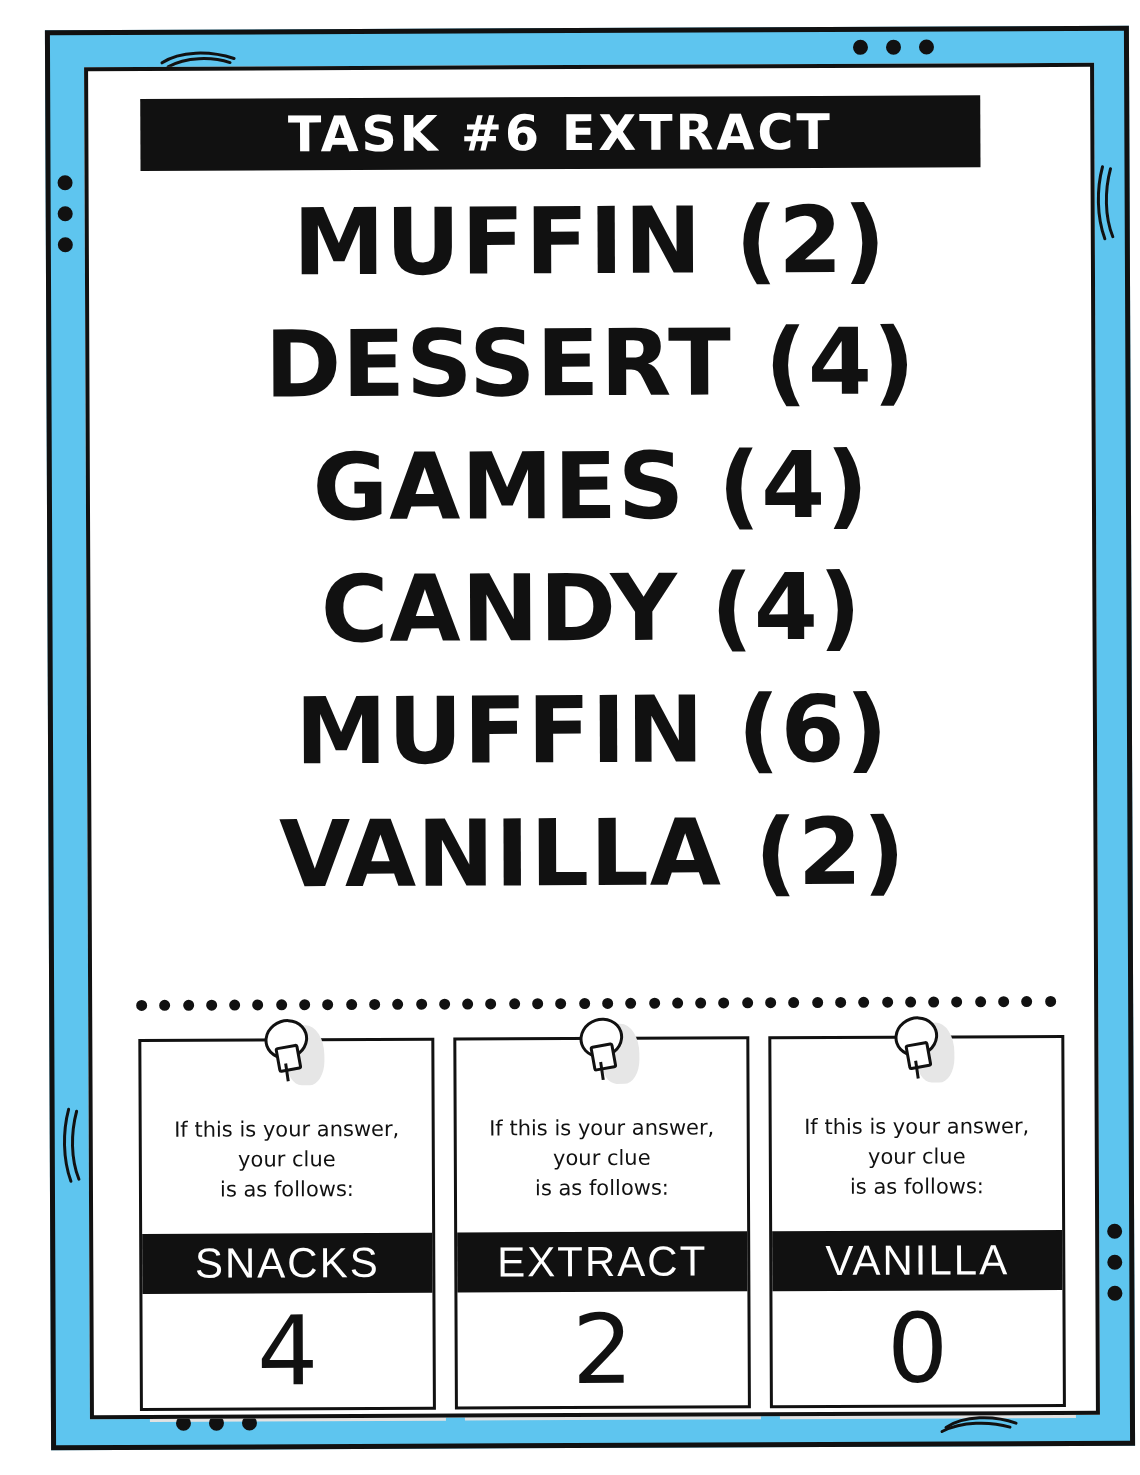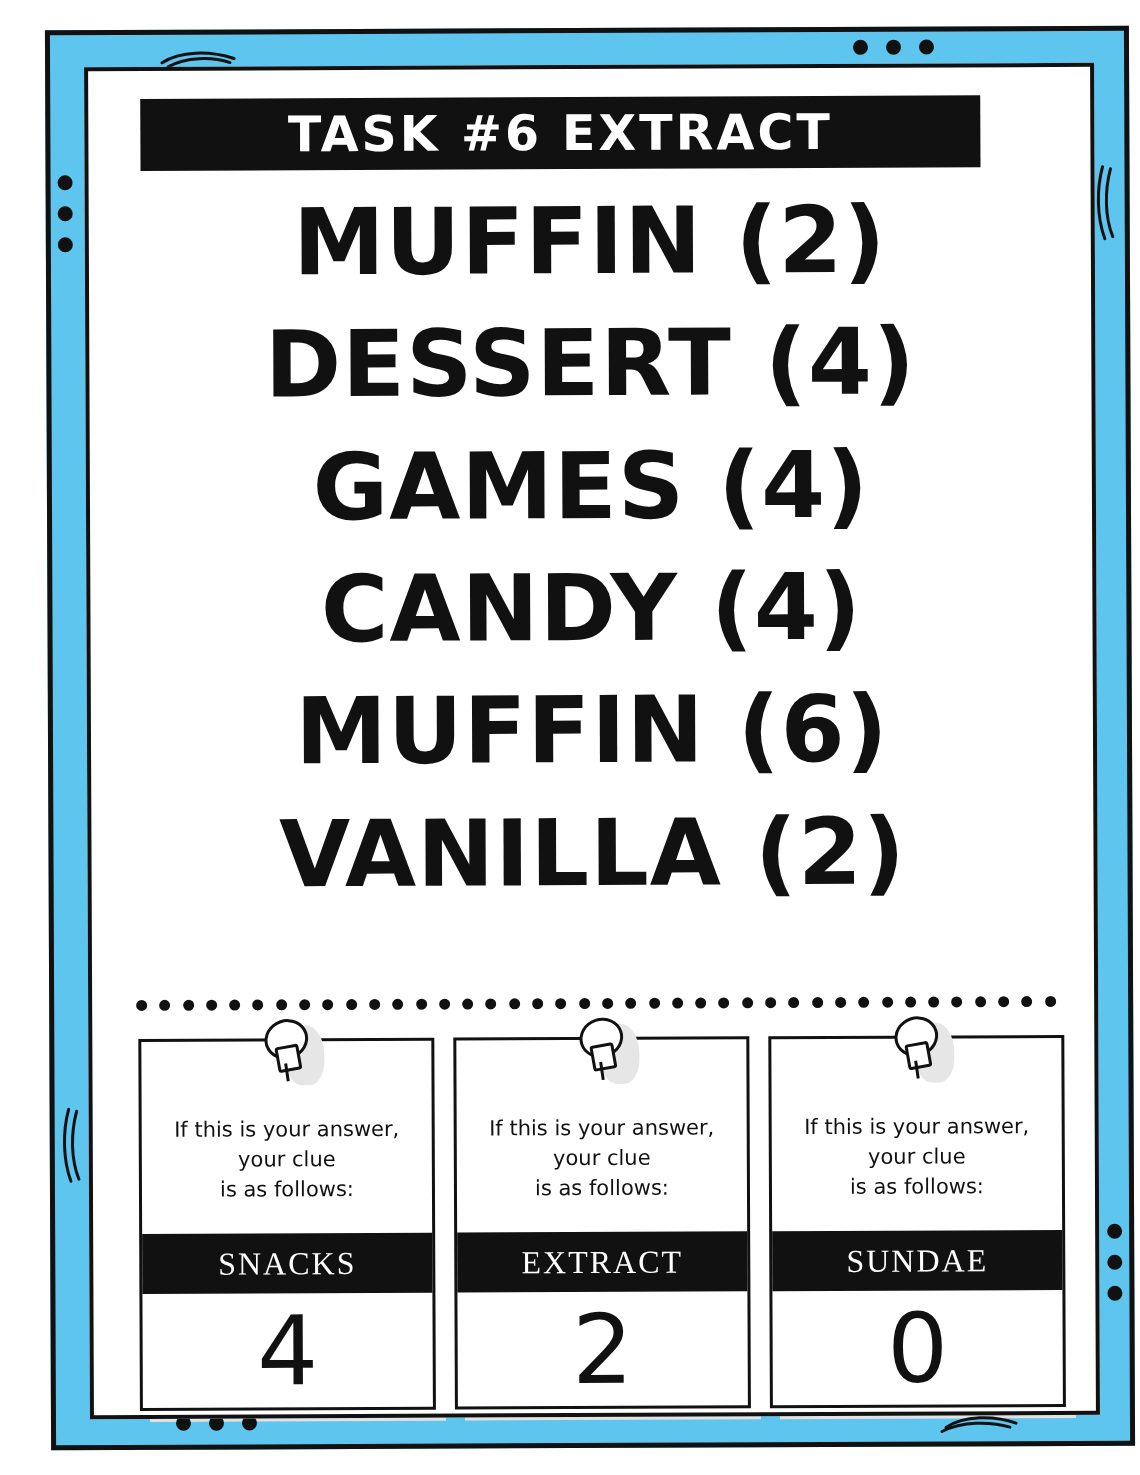--- a/index.html
+++ b/index.html
@@ -209,22 +209,22 @@
     top: 192px;
     width: 100%;
     height: 60px;
     background: #111111;
     display: flex;
     align-items: center;
     justify-content: center;
   }
   .card-label span {
     color: #ffffff;
-    font-family: Liberation Serif, serif;
-    font-size: 32px;
+    font-family: Liberation Sans, sans-serif;
+    font-size: 42px;
     letter-spacing: 2px;
     white-space: nowrap;
   }
 
   .card-number {
     position: absolute;
     left: 0;
     top: 252px;
     width: 100%;
     height: 116px;
@@ -438,21 +438,21 @@
             <div class="pin-head"></div>
             <div class="pin-body"></div>
             <div class="pin-needle"></div>
           </div>
           <div class="card-note">
             <div>If this is your answer,</div>
             <div>your clue</div>
             <div>is as follows:</div>
           </div>
           <div class="card-label">
-            <span>SUNDAE</span>
+            <span>VANILLA</span>
           </div>
           <div class="card-number">0</div>
         </div>
 
       </div>
 
     </div>
   </div>
 </div>
 

